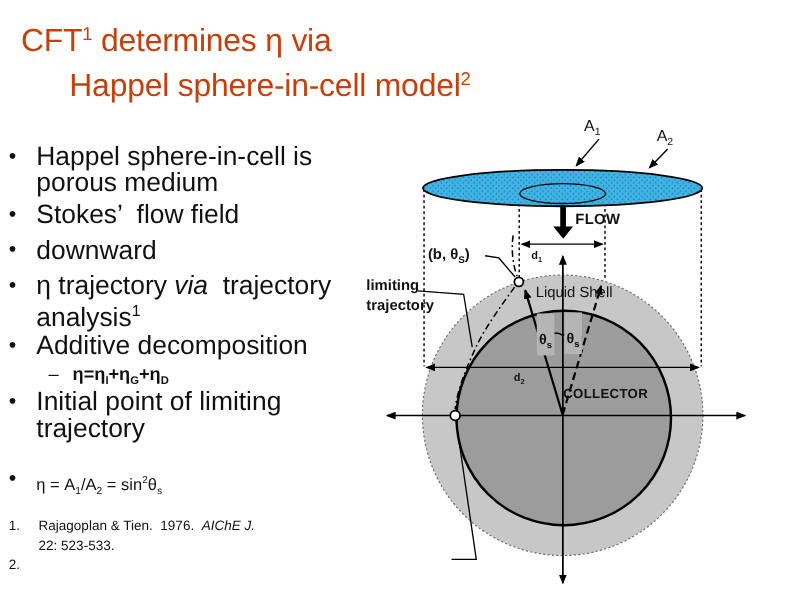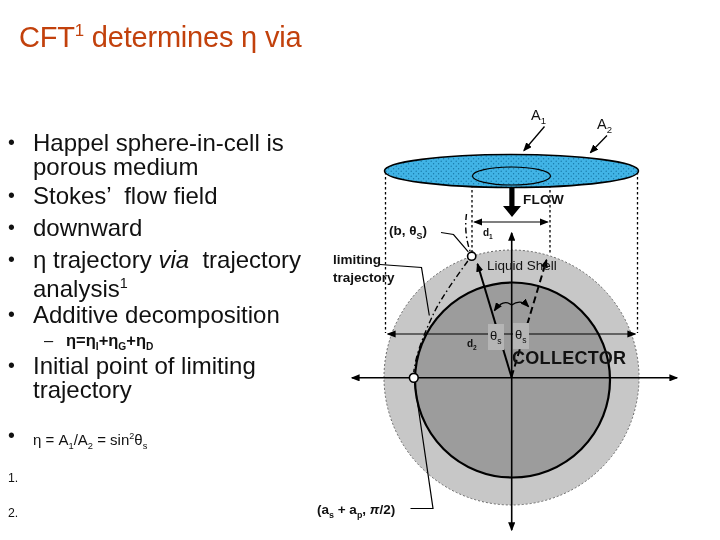--- a/index.html
+++ b/index.html
@@ -17,22 +17,22 @@
   .dash{width:22px;font-size:16.5px;line-height:19px;}
   .subtext{width:220px;font-size:16.5px;line-height:19px;white-space:pre-wrap;font-weight:bold;}
   .subtext sub{font-size:62%;}
   .ref{position:absolute;left:8px;display:flex;}
   .refnum{width:27px;font-size:12.3px;line-height:17.5px;}
   .reftext{width:240px;font-size:12.3px;line-height:17.5px;white-space:pre-wrap;}
   .dlabel{position:absolute;font-size:13.5px;font-weight:bold;white-space:pre-wrap;line-height:17.5px;}
   .dlabel sub{font-size:66%;}
   .plain{font-weight:400;}
   .small{font-size:10px;}
-  .theta{font-weight:400;font-size:13px;padding:4px 2px 1px 2px;line-height:16px;margin-top:39px;}
-  .collector-label{font-size:18px;letter-spacing:.3px;}
+  .theta{font-weight:700;font-size:13px;padding:16px 2px 1px 2px;line-height:16px;}
+  .collector-label{font-size:12px;letter-spacing:.3px;}
   svg{position:absolute;left:0;top:0;}
 </style>
 </head>
 <body>
 
 <div class="slide">
 
   <svg width="720" height="540" viewBox="0 0 720 540">
     <defs>
       <pattern id="bluedots" width="5" height="5" patternUnits="userSpaceOnUse">
@@ -91,23 +91,23 @@
   <div class="dlabel" style="left:523px;top:191px;letter-spacing:.3px;"><span>FLOW</span></div>
   <div class="dlabel small" style="left:483px;top:224px;"><span>d</span><sub>1</sub></div>
   <div class="dlabel" style="left:389px;top:222px;"><span>(b, θ</span><sub>S</sub><span>)</span></div>
   <div class="dlabel" style="left:333px;top:251px;"><span>limiting
 trajectory</span></div>
   <div class="dlabel plain" style="left:487px;top:257px;"><span>Liquid Shell</span></div>
   <div class="dlabel theta" style="left: 488px; top: 285px; background-color: rgb(181, 181, 181);"><span>θ</span><sub>s</sub></div>
   <div class="dlabel theta" style="left: 513px; top: 284px; background-color: rgb(181, 181, 181);"><span>θ</span><sub>s</sub></div>
   <div class="dlabel small" style="left:467px;top:335px;"><span>d</span><sub>2</sub></div>
   <div class="dlabel collector-label" style="left:512px;top:350px;"><span>COLLECTOR</span></div>
-  <div class="dlabel" style="left:317px;top:501px;"><span>(a</span><sub>s</sub><span> + a</span><sub>p</sub><span>, </span><i>π</i><span>/2)</span></div>
 
   <div class="title-line" style="left:19px;top:21px;"><span>CFT</span><sup>1</sup><span> determines η via</span></div>
+  <div class="title-line" style="left:63px;top:62px;"><span>Happel sphere-in-cell model</span><sup>2</sup></div>
 
   <div class="bullet" style="top:131px;">
     <span class="dot">•</span>
     <div class="btext"><span>Happel sphere-in-cell is
 porous medium</span></div>
   </div>
   <div class="bullet" style="top:184px;">
     <span class="dot">•</span>
     <div class="btext"><span>Stokes’  flow field</span></div>
   </div>
@@ -133,18 +133,20 @@
     <div class="btext"><span>Initial point of limiting
 trajectory</span></div>
   </div>
   <div class="bullet big" style="top:424px;">
     <span class="dot">•</span>
     <div class="btext"><span>η = A</span><sub>1</sub><span>/A</span><sub>2</sub><span> = sin</span><sup>2</sup><span>θ</span><sub>s</sub></div>
   </div>
 
   <div class="ref" style="top:470px;">
     <span class="refnum">1.</span>
+    <div class="reftext"><span>Rajagoplan &amp; Tien.  1976.  </span><i>AIChE J.</i><span>
+22: 523-533.</span></div>
   </div>
   <div class="ref" style="top:505px;">
     <span class="refnum">2.</span>
   </div>
 
 </div>
 
 </body></html>

